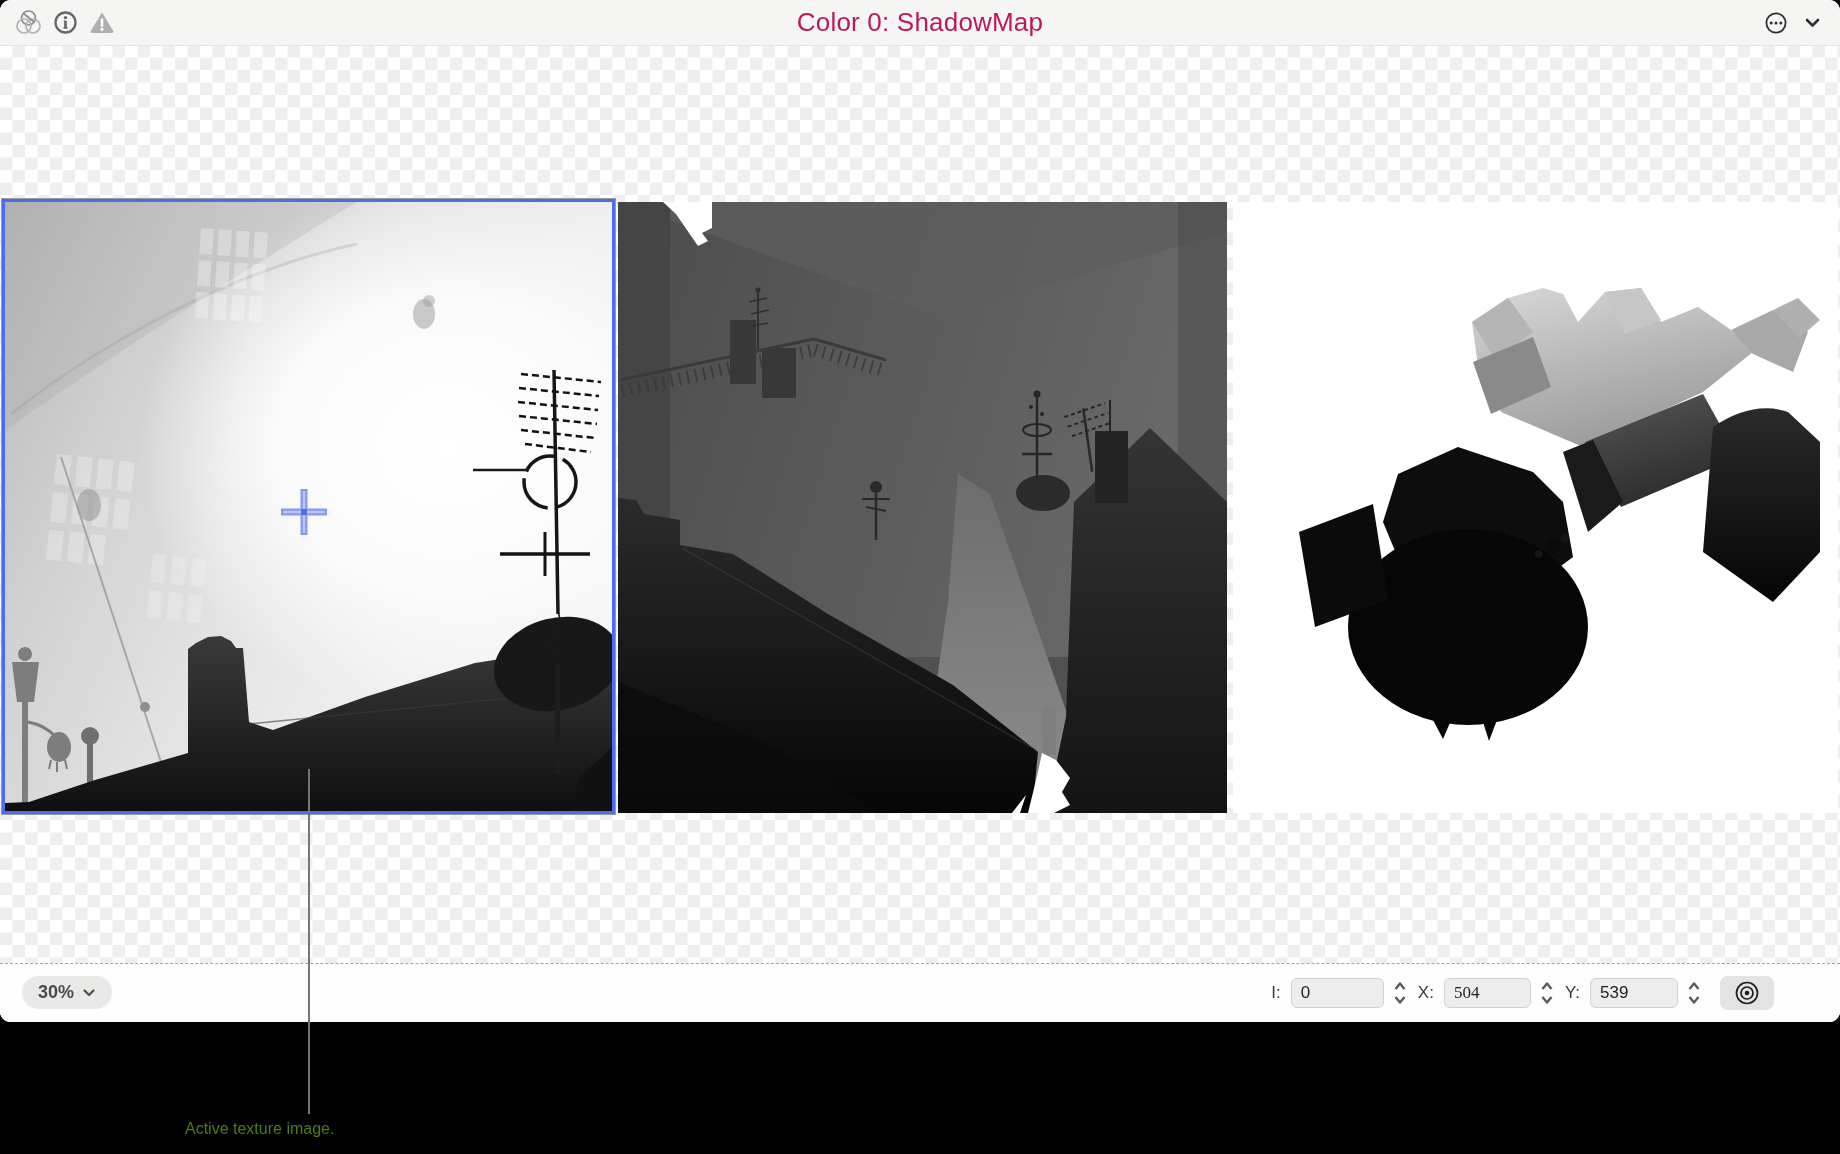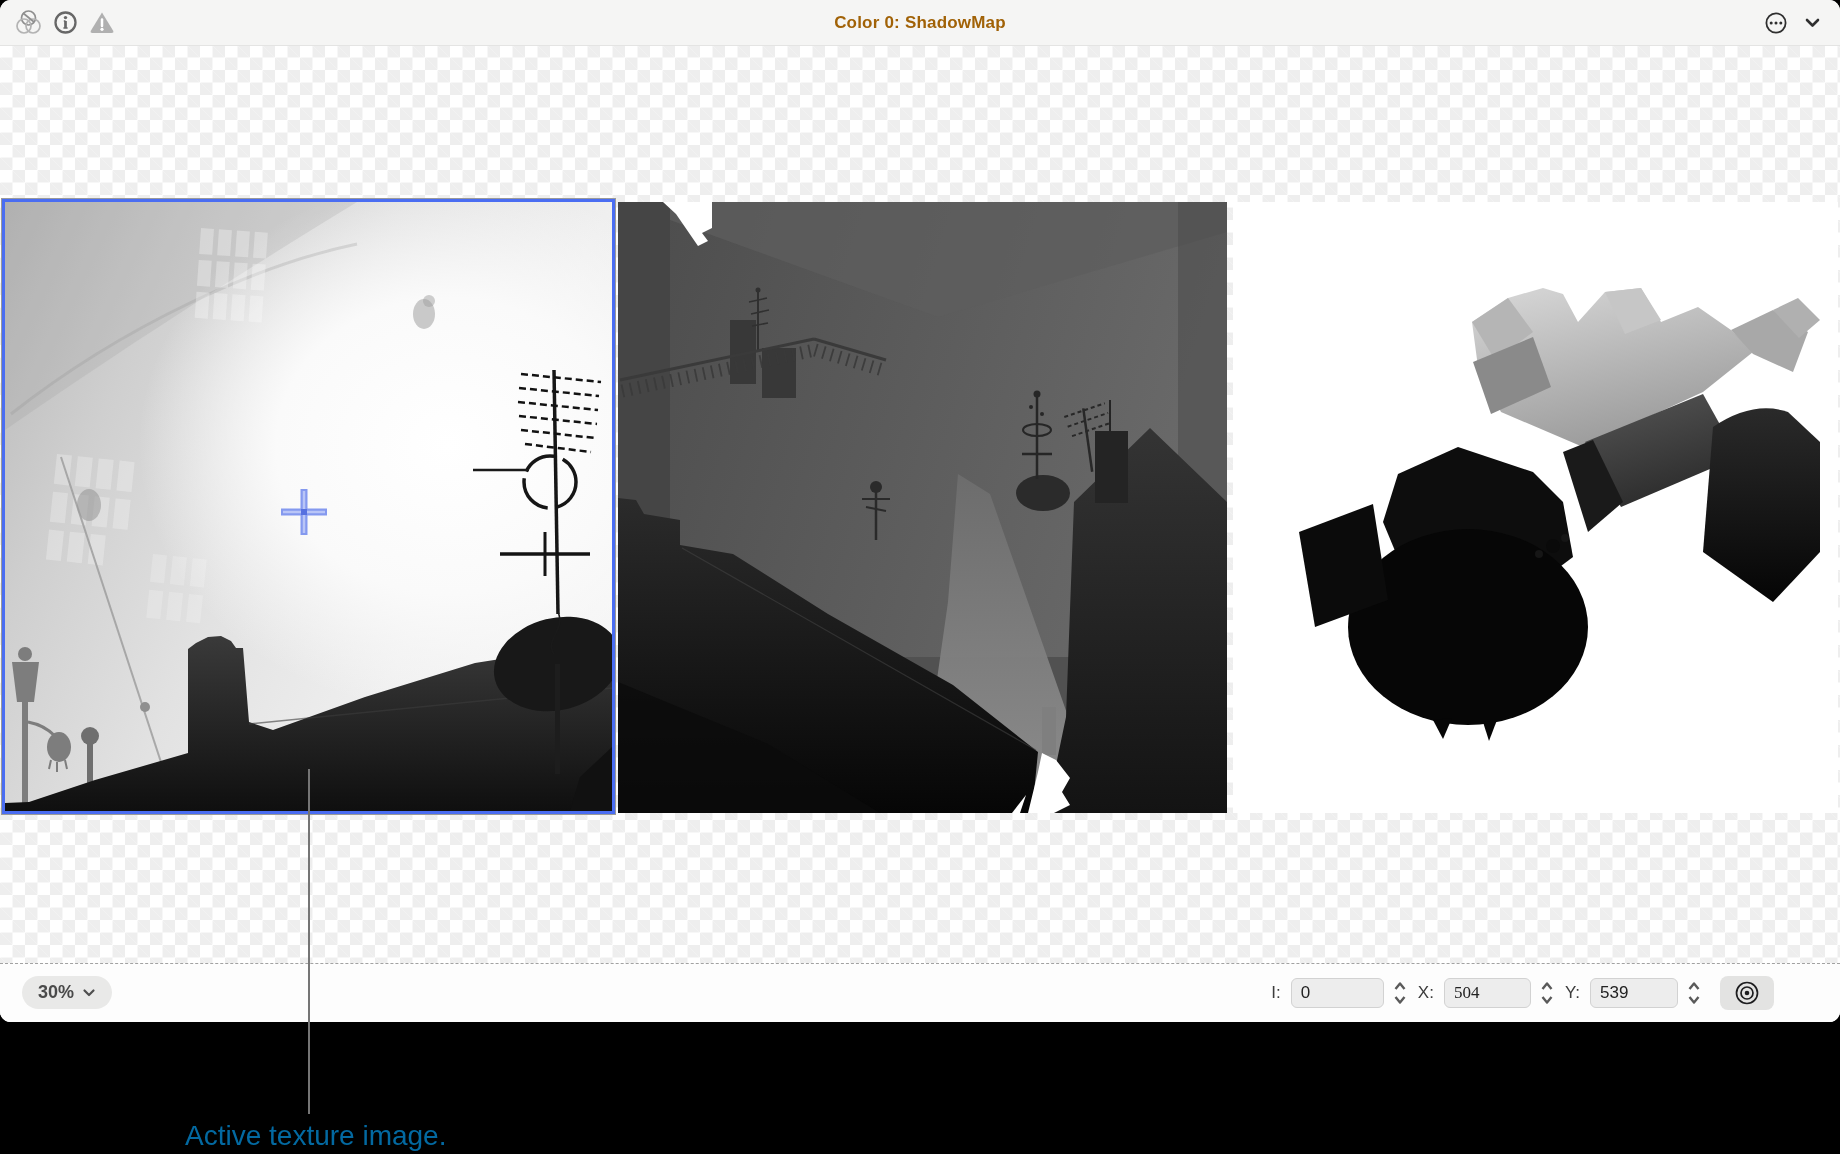--- a/index.html
+++ b/index.html
@@ -6,21 +6,21 @@
   .stage{position:relative;width:1840px;height:1154px;background:#000;overflow:hidden;
          font-family:"Liberation Sans",sans-serif;}
   .window{position:absolute;left:0;top:0;width:1840px;height:1022px;border-radius:11px;
           overflow:hidden;background:#fff;}
   
   .titlebar{position:absolute;left:0;top:0;right:0;height:45px;background:#f5f5f4;
             border-bottom:1px solid #e4e4e3;z-index:5;}
   .tb-left{position:absolute;left:14px;top:0;height:45px;display:flex;align-items:center;gap:9px;}
   .tb-right{position:absolute;right:14px;top:0;height:45px;display:flex;align-items:center;gap:8px;}
   .tb-title{position:absolute;left:0;right:0;top:0;height:45px;display:flex;align-items:center;
-            justify-content:center;font-size:17px;font-weight:bold;color:#a16207;letter-spacing:.2px;}
+            justify-content:center;font-size:26px;font-weight:normal;color:#be185d;letter-spacing:.2px;}
   .icon-btn{display:flex;align-items:center;justify-content:center;width:28px;height:28px;cursor:default;}
   
   .content{position:absolute;left:0;top:45px;right:0;bottom:0;
     background-color:#ffffff;
     background-image:
       linear-gradient(45deg,#eeeeee 25%,transparent 25%,transparent 75%,#eeeeee 75%),
       linear-gradient(45deg,#eeeeee 25%,transparent 25%,transparent 75%,#eeeeee 75%);
     background-size:25px 25px;background-position:0 0,12.5px 12.5px;}
   .tex{position:absolute;overflow:hidden;}
   .tex svg{display:block;}
@@ -40,21 +40,21 @@
   .coord-label{font-size:17px;color:#3c3c3c;}
   .coord-input{height:28px;border:1px solid #d2d2d2;background:#ededed;border-radius:6px;
                font-size:17px;color:#222;padding:0 0 0 9px;font-family:"Liberation Sans",sans-serif;
                outline:none;}
   .stepper{display:flex;flex-direction:column;align-items:center;justify-content:center;
            margin-left:-2px;cursor:default;}
   .target-btn{width:54px;height:34px;background:#e3e3e2;border:none;border-radius:8px;margin-left:8px;
               display:flex;align-items:center;justify-content:center;cursor:default;}
   
   .callout-line{position:absolute;left:308px;top:769px;width:2px;height:345px;background:#757575;z-index:9;}
-  .caption{position:absolute;left:185px;top:1120px;color:#0369a1;font-size:28px;z-index:9;}
+  .caption{position:absolute;left:185px;top:1120px;color:#4d7c0f;font-size:16px;z-index:9;}
 </style>
 </head>
 <body>
 
 <div class="stage">
   <div class="window">
 
     <div class="titlebar">
       <div class="tb-left">
         <div class="icon-btn">

